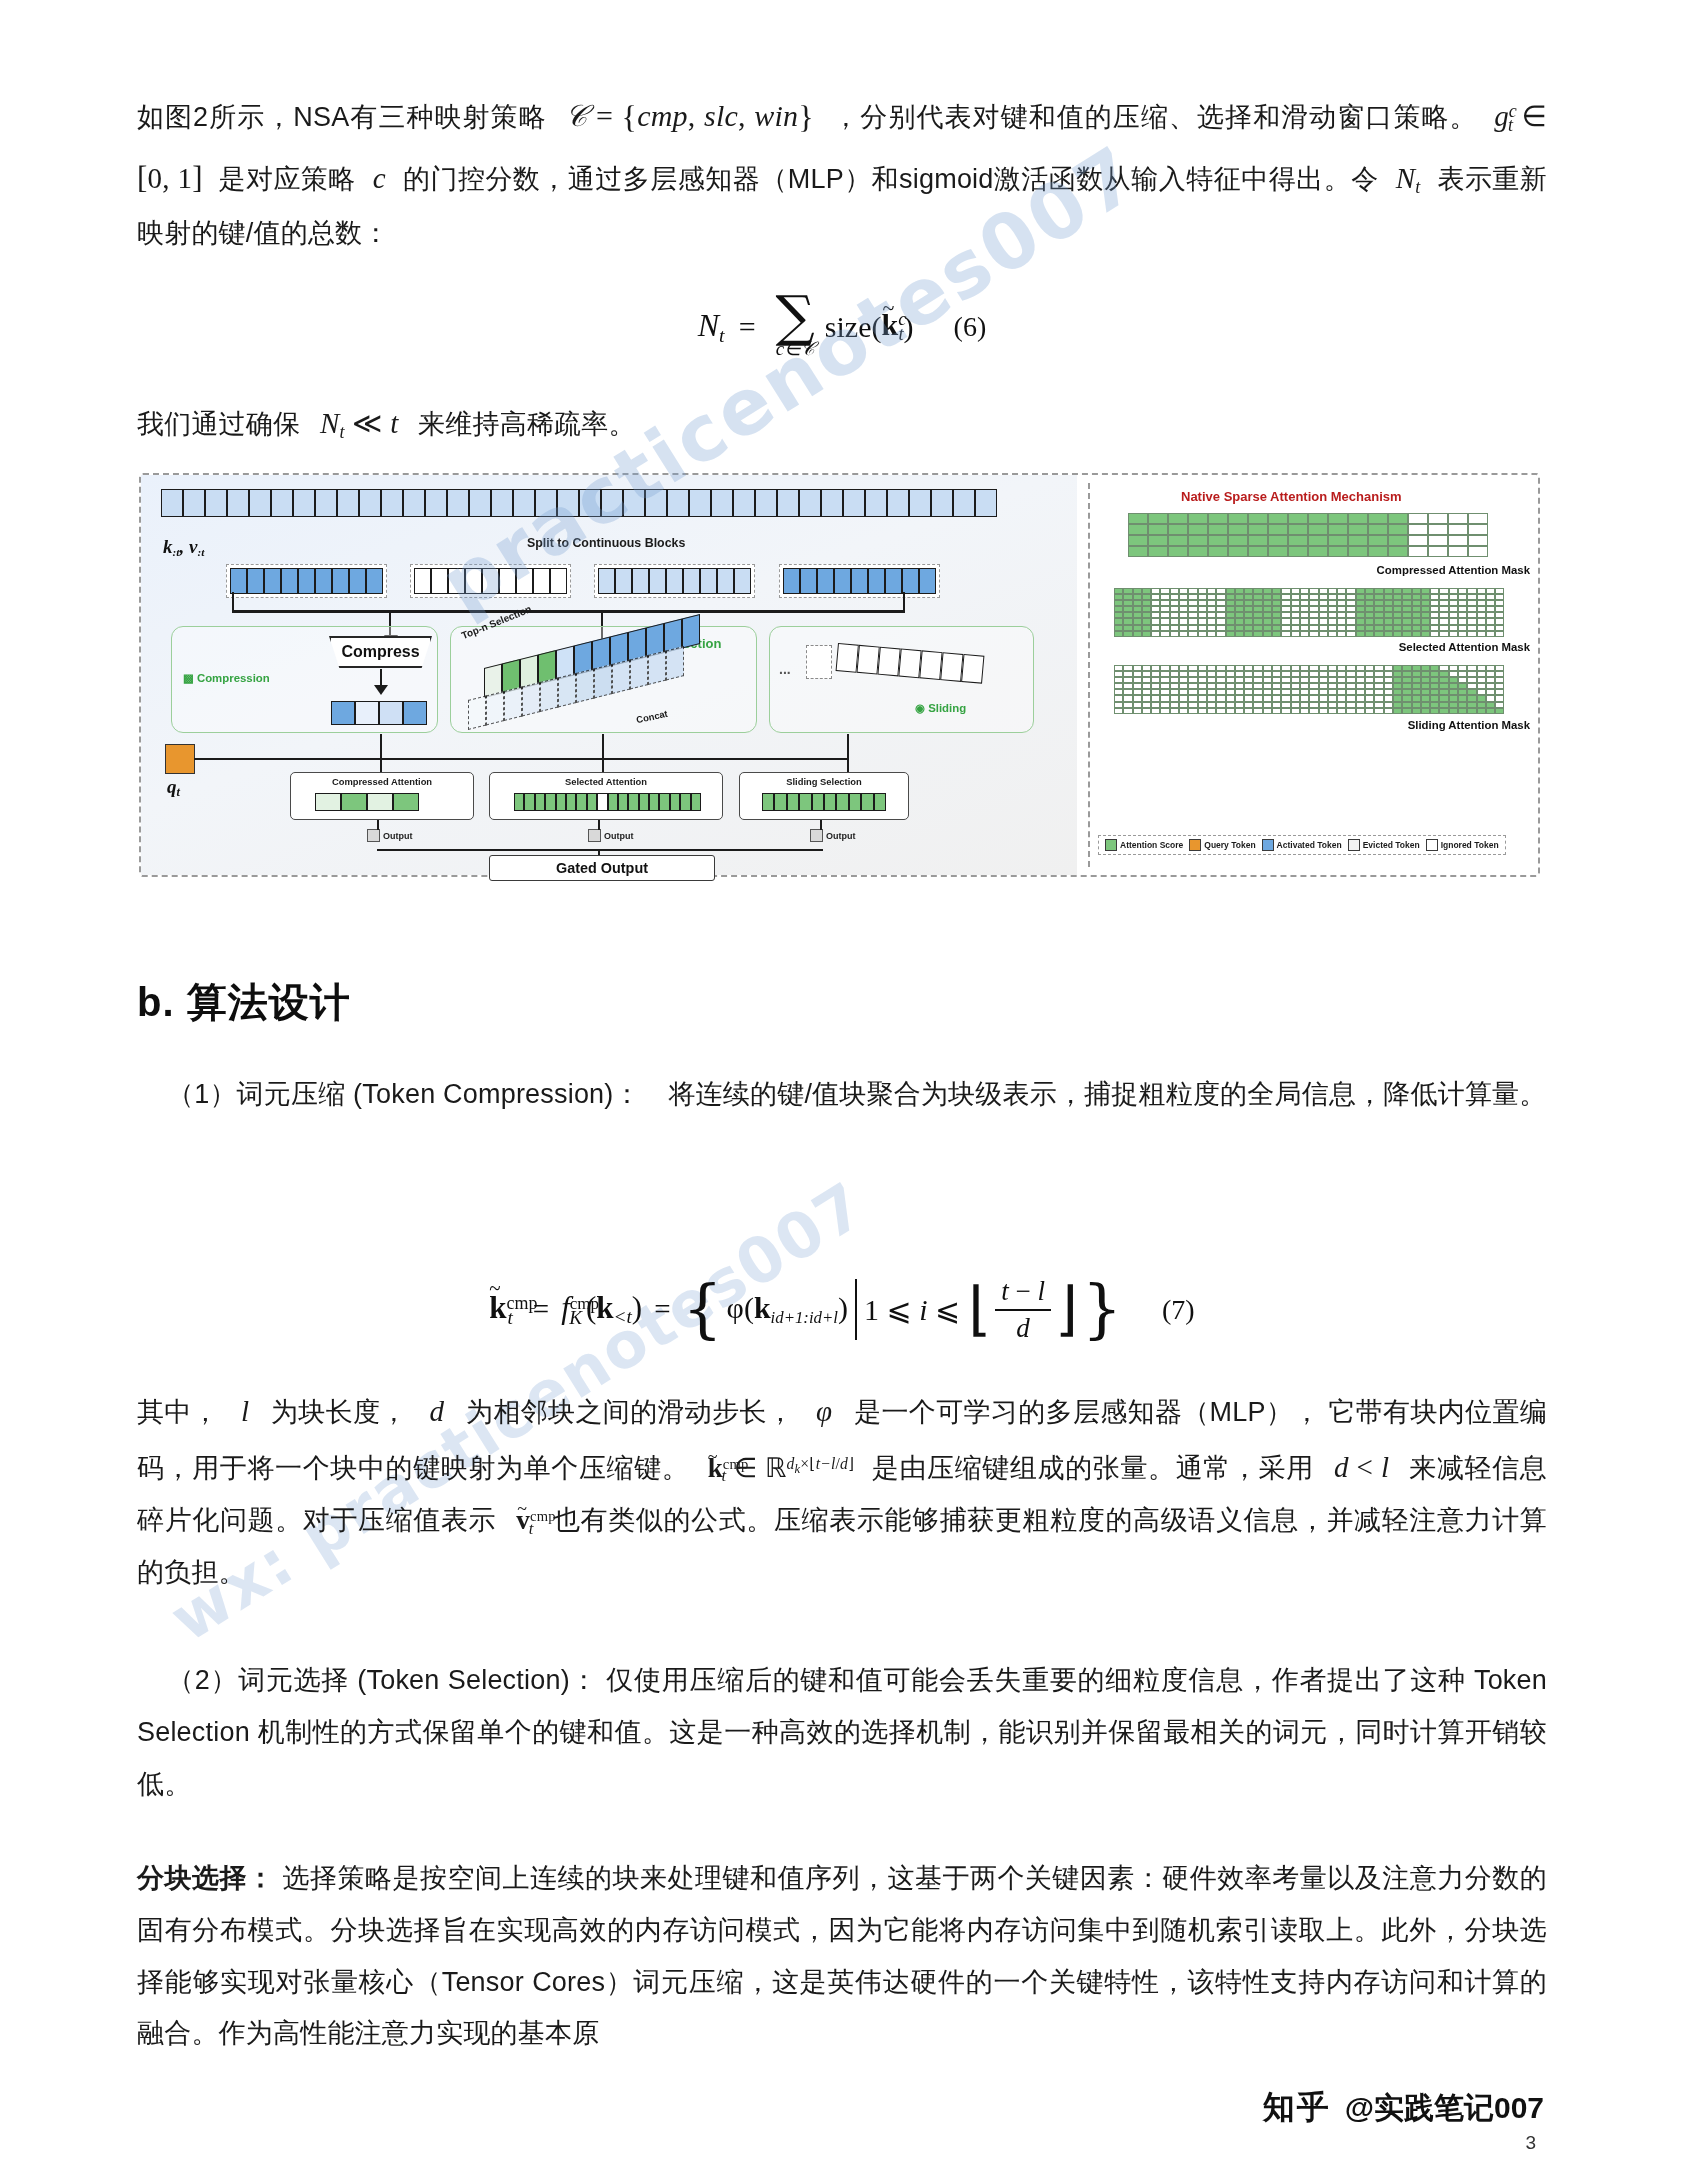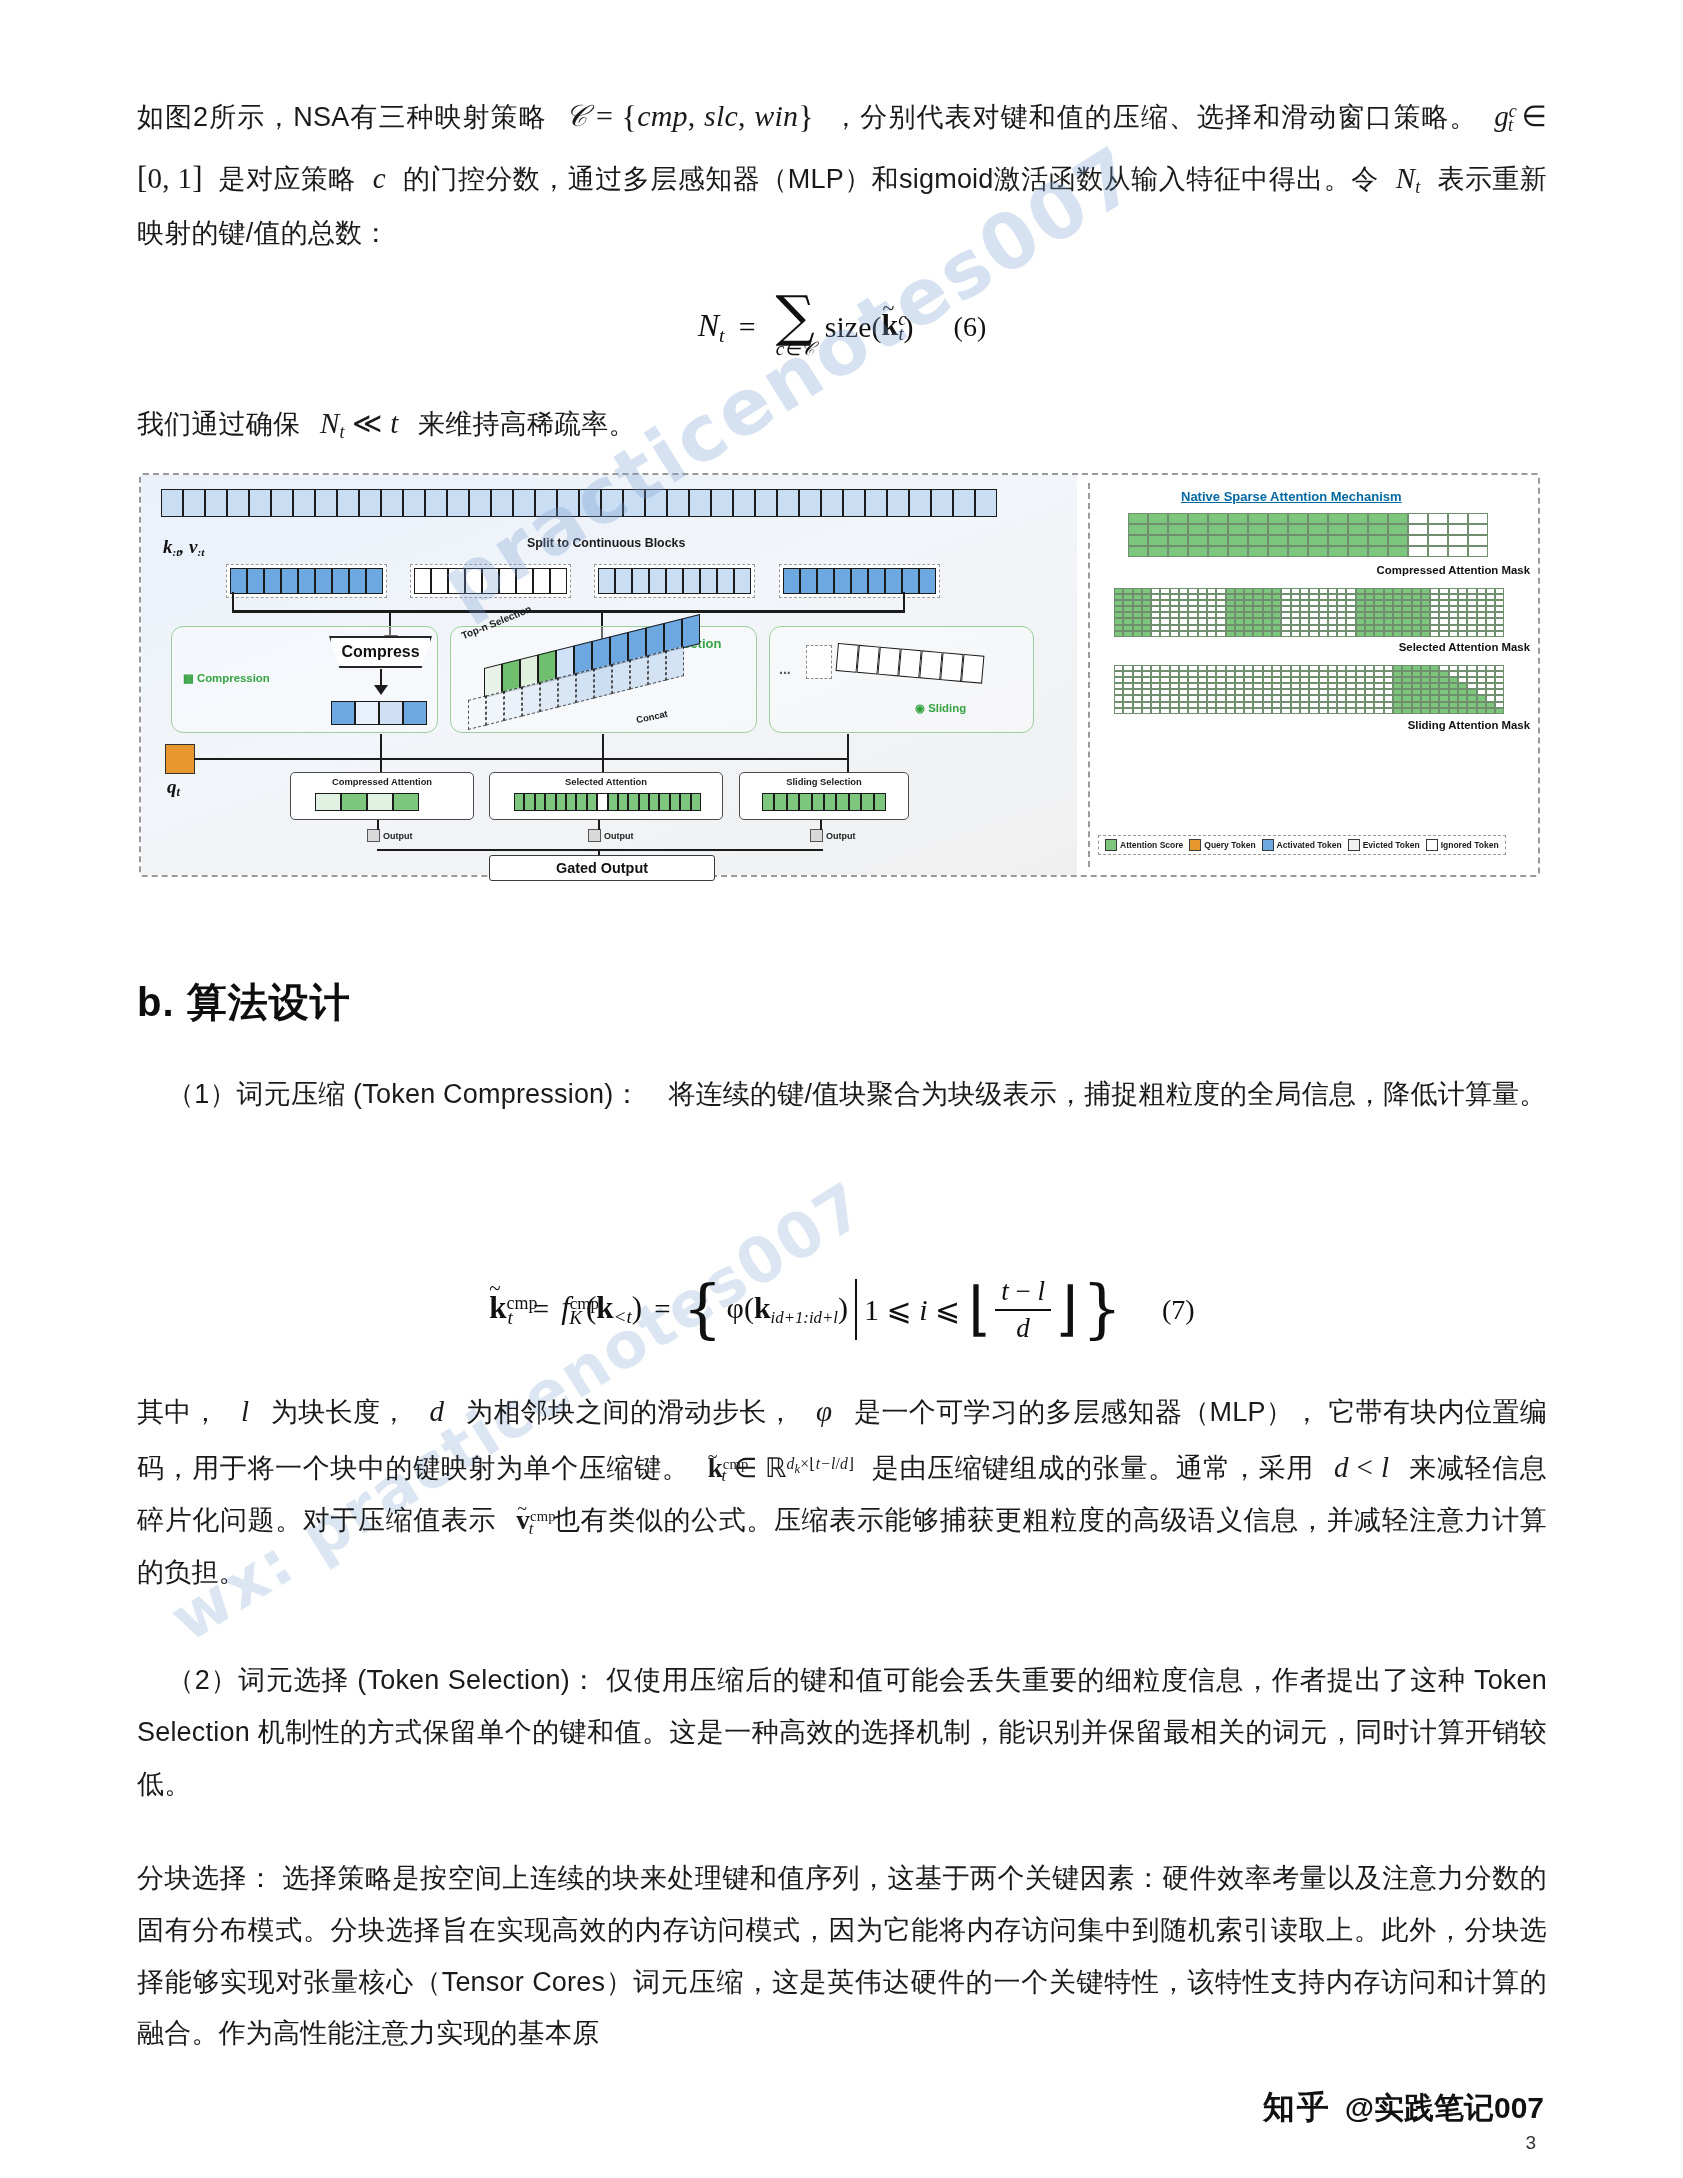--- a/index.html
+++ b/index.html
@@ -20,21 +20,21 @@
     line-height:1.92;
     color:#1a1a1a;
     letter-spacing:0.2px;
     text-align:justify;
   }
   .mi { font-family:"Liberation Serif", serif; font-style:italic; }
   .mr { font-family:"Liberation Serif", serif; font-style:normal; }
   .cal { font-family:"Liberation Serif", serif; font-style:italic; }
   sub { font-size:.62em; vertical-align:-0.28em; font-style:italic;}
   sup { font-size:.62em; vertical-align:0.52em; font-style:italic;}
-  .bold { font-weight:normal; }
+  .bold { font-weight:bold; }
 
   .eqblock {
     display:flex; align-items:center; justify-content:center;
     font-family:"Liberation Serif", serif;
     color:#101010;
   }
   .eqnum { font-family:"Liberation Serif", serif; font-size:28px; margin-left:40px;}
 
   
   .sumwrap { display:inline-flex; flex-direction:column; align-items:center; vertical-align:middle; margin:0 6px;}
@@ -82,21 +82,21 @@
   .outtxt { font-size:9px; font-weight:bold; color:#222;}
 
   .gated {
     position:absolute; border:1.6px solid #3a3a3a; background:#fff; border-radius:3px;
     display:flex; align-items:center; justify-content:center;
     font-size:14.4px; font-weight:bold; color:#111;
   }
 
   .maskgrid { position:absolute; }
   .masklabel { position:absolute; font-size:11.4px; font-weight:bold; color:#111; white-space:nowrap;}
-  .righttitle { position:absolute; font-size:13px; font-weight:bold; color:#0369a1; white-space:nowrap;text-decoration:underline;}
+  .righttitle { position:absolute; font-size:13px; font-weight:bold; color:#b91c1c; white-space:nowrap;}
 
   .legend { position:absolute; border:1.4px dashed #9a9a9a; display:flex; align-items:center; gap:6px; padding:3px 6px; background:#fff;}
   .lgitem { display:flex; align-items:center; gap:3px;}
   .lgsq { width:12px;height:12px;border:1.4px solid #3a3a3a;}
   .lgtx { font-size:8.5px; font-weight:bold; color:#1b1b1b; white-space:nowrap;}
 
   .splitlbl { position:absolute; font-size:12.4px; font-weight:bold; color:#1b1b1b;}
   .kvlabel { position:absolute; font-family:"Liberation Serif", serif; font-style:italic; font-weight:bold; font-size:19px; color:#111;}
   .qtlabel { position:absolute; font-family:"Liberation Serif", serif; font-style:italic; font-weight:bold; font-size:19px; color:#111;}
   .compresstrap {

